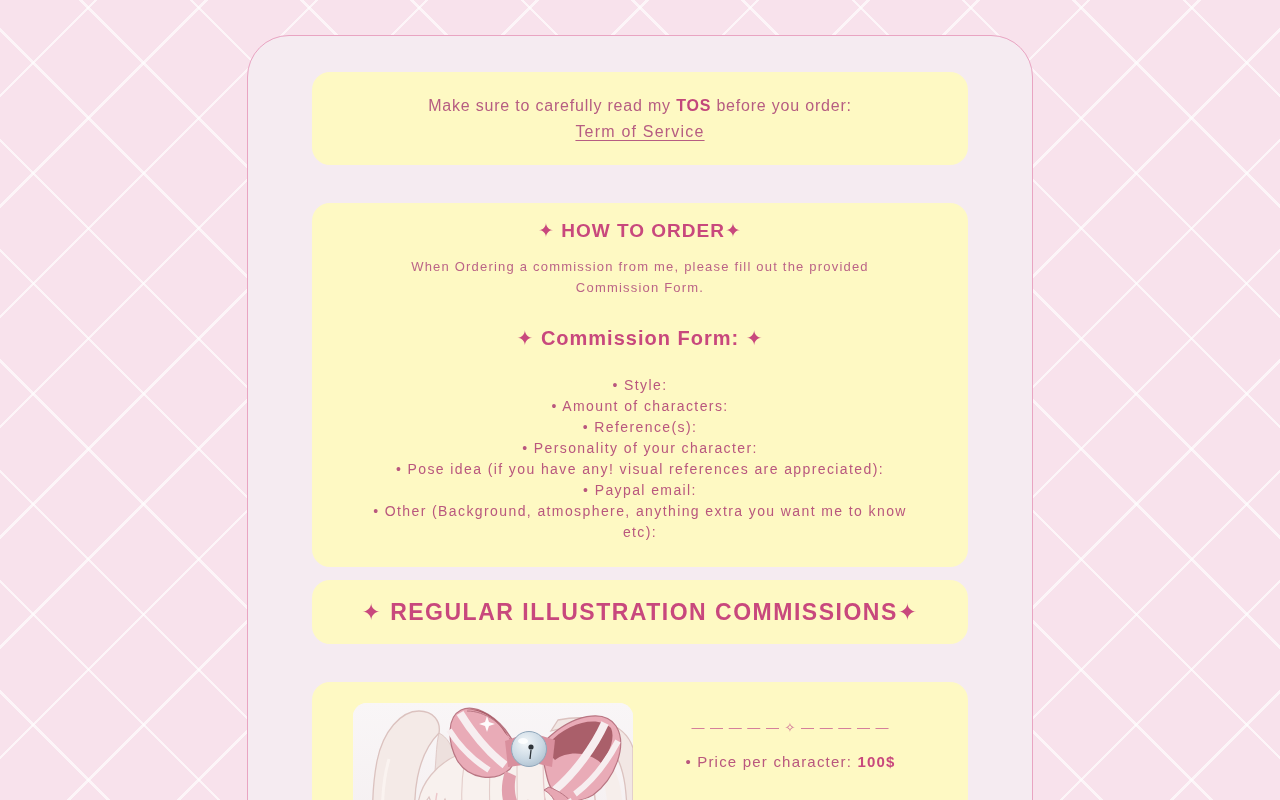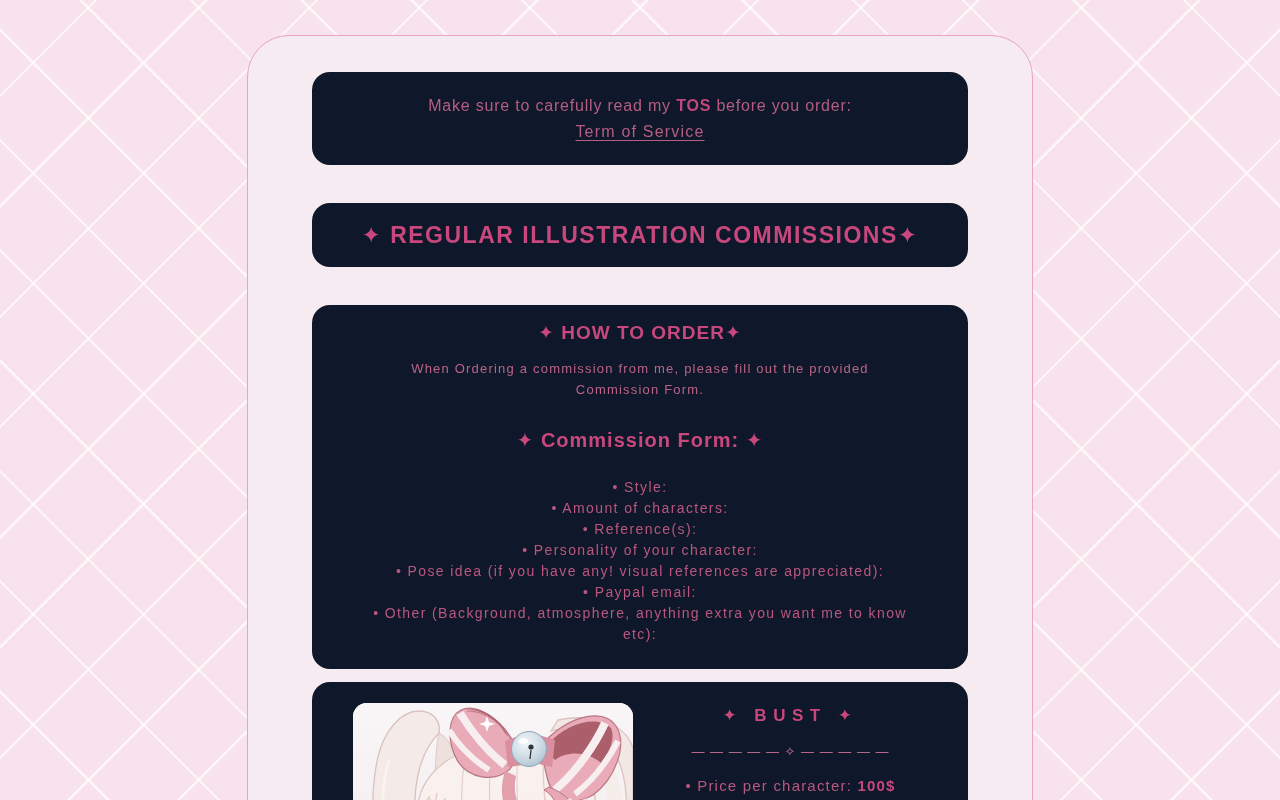--- a/index.html
+++ b/index.html
@@ -23,21 +23,21 @@
   .container {
     width: 786px;
     min-height: 1100px;
     margin: 35px auto 0;
     background: #f5ebf1;
     border: 1.5px solid #e9a4c2;
     border-radius: 42px;
     padding: 36px 64px 60px;
   }
   .card {
-    background: #0f172a;
+    background: #fef9c3;
     border-radius: 18px;
   }
   
   .card-tos {
     padding: 21px 24px 20px;
     text-align: center;
     margin-bottom: 38px;
   }
   .tos-line {
     margin: 0;
@@ -156,39 +156,39 @@
   .price-line strong { color: #c8487d; }
 </style>
 </head>
 <body>
 
 <main class="container">
 
   <section class="card card-tos">
     <p class="tos-line"><span>Make sure to carefully read my </span><strong>TOS</strong><span> before you order:</span></p>
     <a class="tos-link">Term of Service</a>
-  </section>
-
-  <section class="card card-title">
-    <h1 class="section-title">✦ REGULAR ILLUSTRATION COMMISSIONS✦</h1>
   </section>
 
   <section class="card card-order">
     <h2 class="order-title">✦ HOW TO ORDER✦</h2>
     <p class="order-desc">When Ordering a commission from me, please fill out the provided Commission Form.</p>
     <h3 class="form-title">✦ Commission Form: ✦</h3>
     <ul class="form-list">
       <li>• Style:</li>
       <li>• Amount of characters:</li>
       <li>• Reference(s):</li>
       <li>• Personality of your character:</li>
       <li>• Pose idea (if you have any! visual references are appreciated):</li>
       <li>• Paypal email:</li>
       <li>• Other (Background, atmosphere, anything extra you want me to know etc):</li>
     </ul>
+  </section>
+
+  <section class="card card-title">
+    <h1 class="section-title">✦ REGULAR ILLUSTRATION COMMISSIONS✦</h1>
   </section>
 
   <section class="card card-bust">
     <div class="bust-image">
       <svg width="280" height="234" viewBox="0 0 280 234" xmlns="http://www.w3.org/2000/svg">
         <defs>
           <linearGradient id="bgG" x1="0" y1="0" x2="0" y2="1">
             <stop offset="0" stop-color="#f9f6f7"></stop>
             <stop offset="1" stop-color="#f1eaec"></stop>
           </linearGradient>
@@ -250,20 +250,19 @@
         <circle cx="178" cy="44" r="2.6" fill="#2f353a"></circle>
         <path d="M178,47 L177,56" stroke="#2f353a" stroke-width="1.3"></path>
 
         <path d="M134,13 L136,19 L142,21 L136,23 L134,29 L132,23 L126,21 L132,19 Z" fill="#ffffff" opacity="0.95"></path>
 
         <path d="M232,96 C241,132 243,184 238,234" fill="none" stroke="#f1e4e1" stroke-width="6"></path>
         <path d="M234,100 C241,136 242,186 238,230" fill="none" stroke="#f9f2f0" stroke-width="2"></path>
       </svg>
     </div>
     <div class="bust-info">
-      <h4 class="bust-title">✦ BUST ✦</h4>
       <p class="bust-divider">— — — — — ✧ — — — — —</p>
       <p class="price-line"><span>• Price per character: </span><strong>100$</strong></p>
 
     </div>
   </section>
 
 </main>
 
 </body></html>

